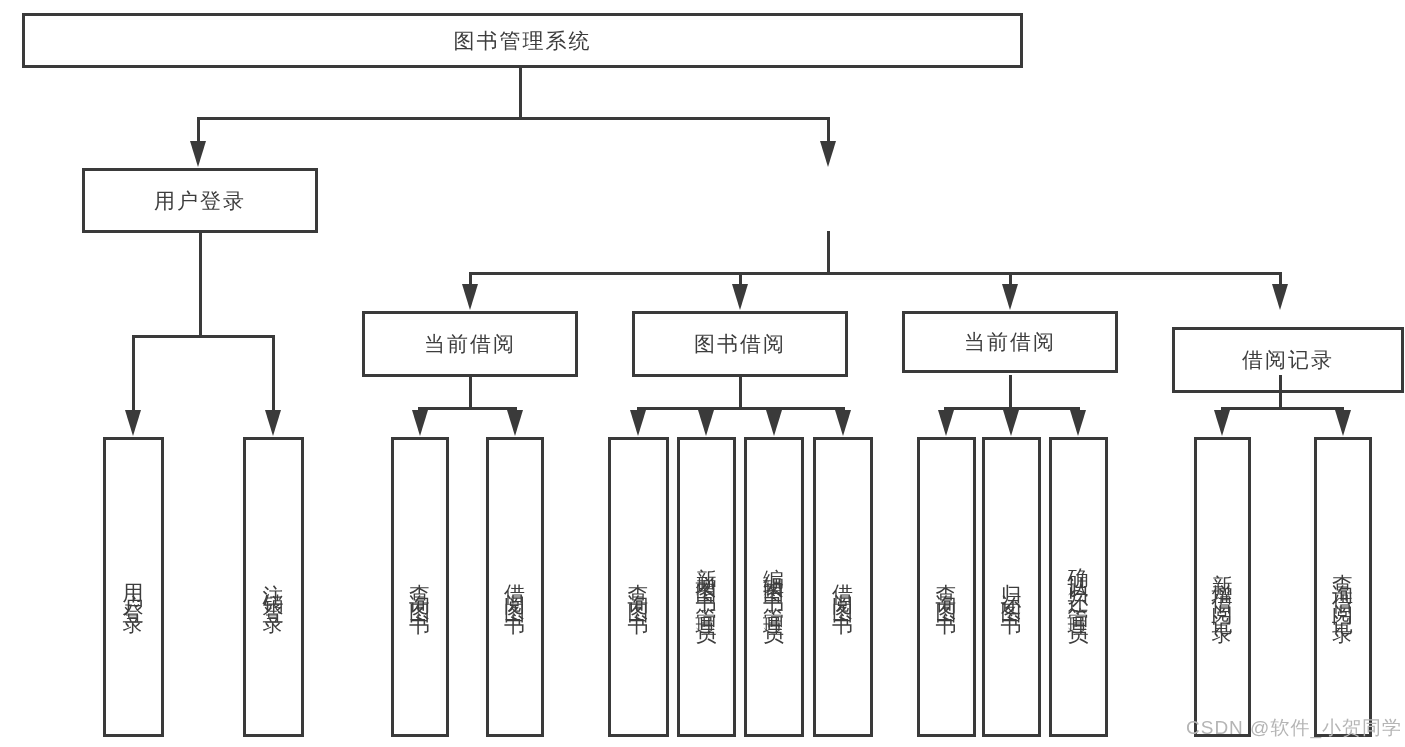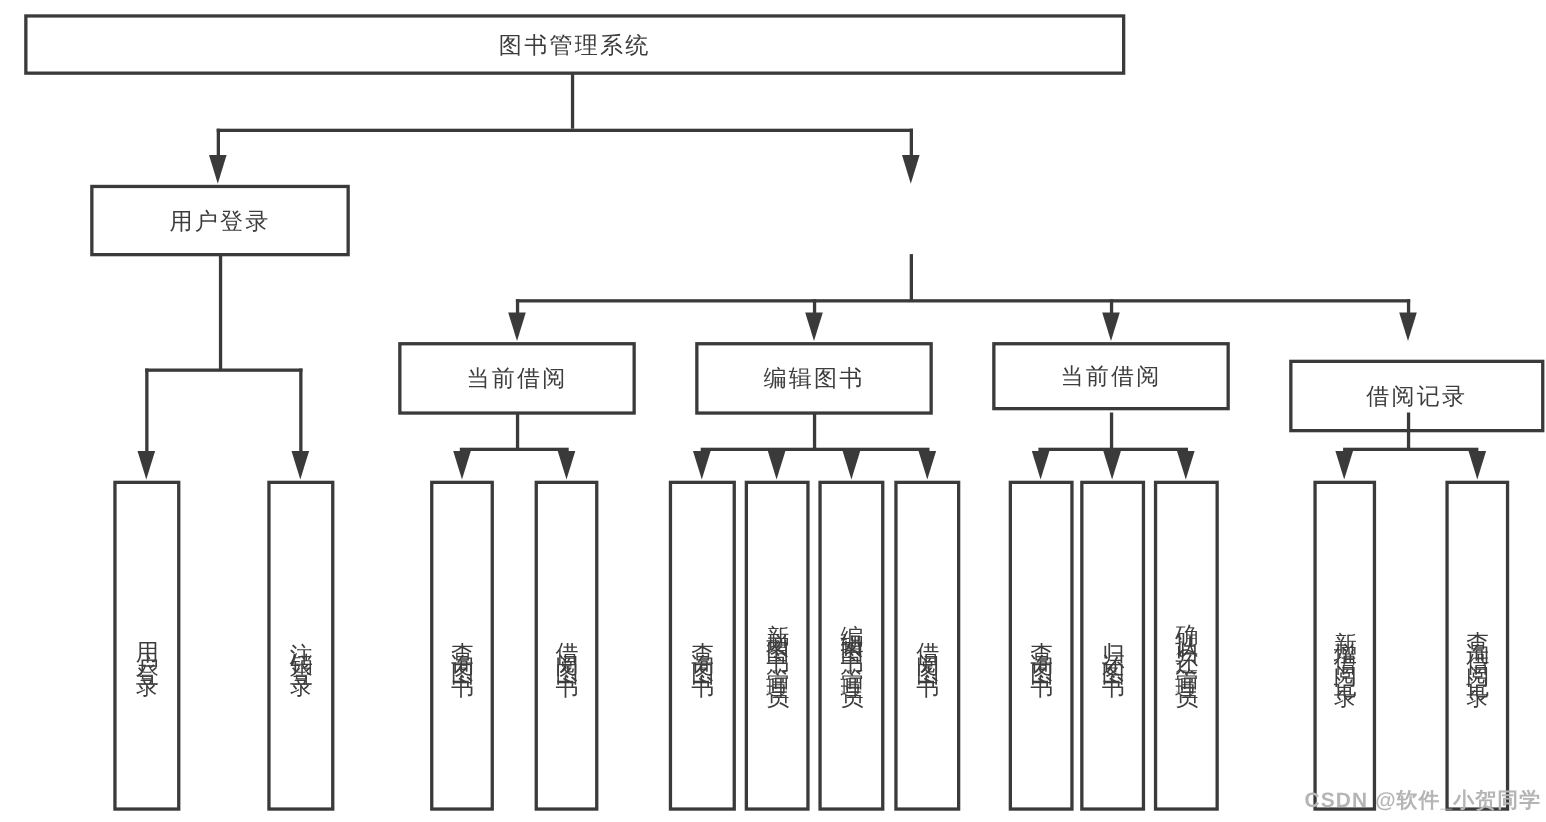--- a/index.html
+++ b/index.html
@@ -19,21 +19,21 @@
   .vt.long{letter-spacing:8px;}
   .vl{position:absolute;width:3px;background:#3a3a3a;}
   .hl{position:absolute;height:3px;background:#3a3a3a;}
   .ah{
     position:absolute;width:0;height:0;
     border-left:8px solid transparent;border-right:8px solid transparent;
     border-top:26px solid #3a3a3a;
   }
   .watermark{
     position:absolute;left:1186px;top:715px;font-size:19px;color:#b5b5b5;
-    letter-spacing:1px;white-space:nowrap;z-index:5;pointer-events:none;font-weight:bold;
+    letter-spacing:1px;white-space:nowrap;z-index:5;pointer-events:none;
   }
 </style>
 </head>
 <body>
 
 <div class="canvas">
 
   <div class="box hlabel" style="left:22px;top:13px;width:1001px;height:55px">
     <span>图书管理系统</span>
   </div>
@@ -64,21 +64,21 @@
   <div class="ah" style="left:732px;top:284px"></div>
   <div class="vl" style="left:1009px;top:272px;height:14px"></div>
   <div class="ah" style="left:1002px;top:284px"></div>
   <div class="vl" style="left:1279px;top:272px;height:14px"></div>
   <div class="ah" style="left:1272px;top:284px"></div>
 
   <div class="box hlabel" style="left:362px;top:311px;width:216px;height:66px">
     <span>当前借阅</span>
   </div>
   <div class="box hlabel" style="left:632px;top:311px;width:216px;height:66px">
-    <span>编辑图书</span>
+    <span>图书借阅</span>
   </div>
   <div class="box hlabel" style="left:902px;top:311px;width:216px;height:62px">
     <span>当前借阅</span>
   </div>
   <div class="box hlabel" style="left:1172px;top:327px;width:232px;height:66px">
     <span>借阅记录</span>
   </div>
 
   <div class="vl" style="left:469px;top:375px;height:35px"></div>
   <div class="hl" style="left:418px;top:407px;width:99px"></div>

